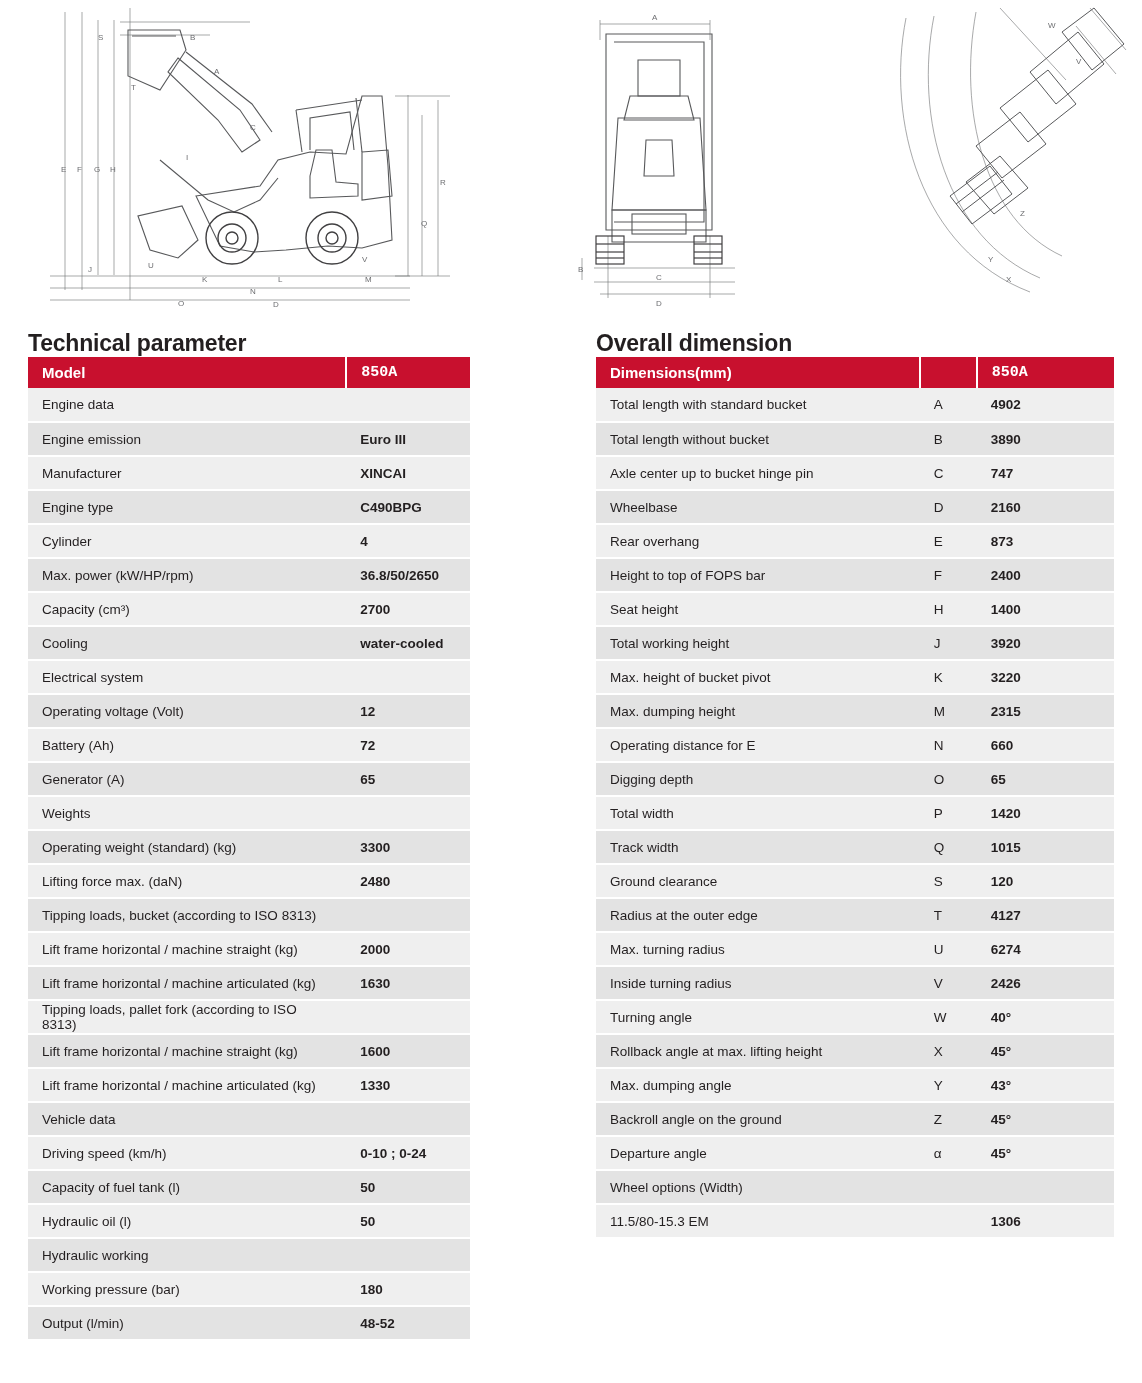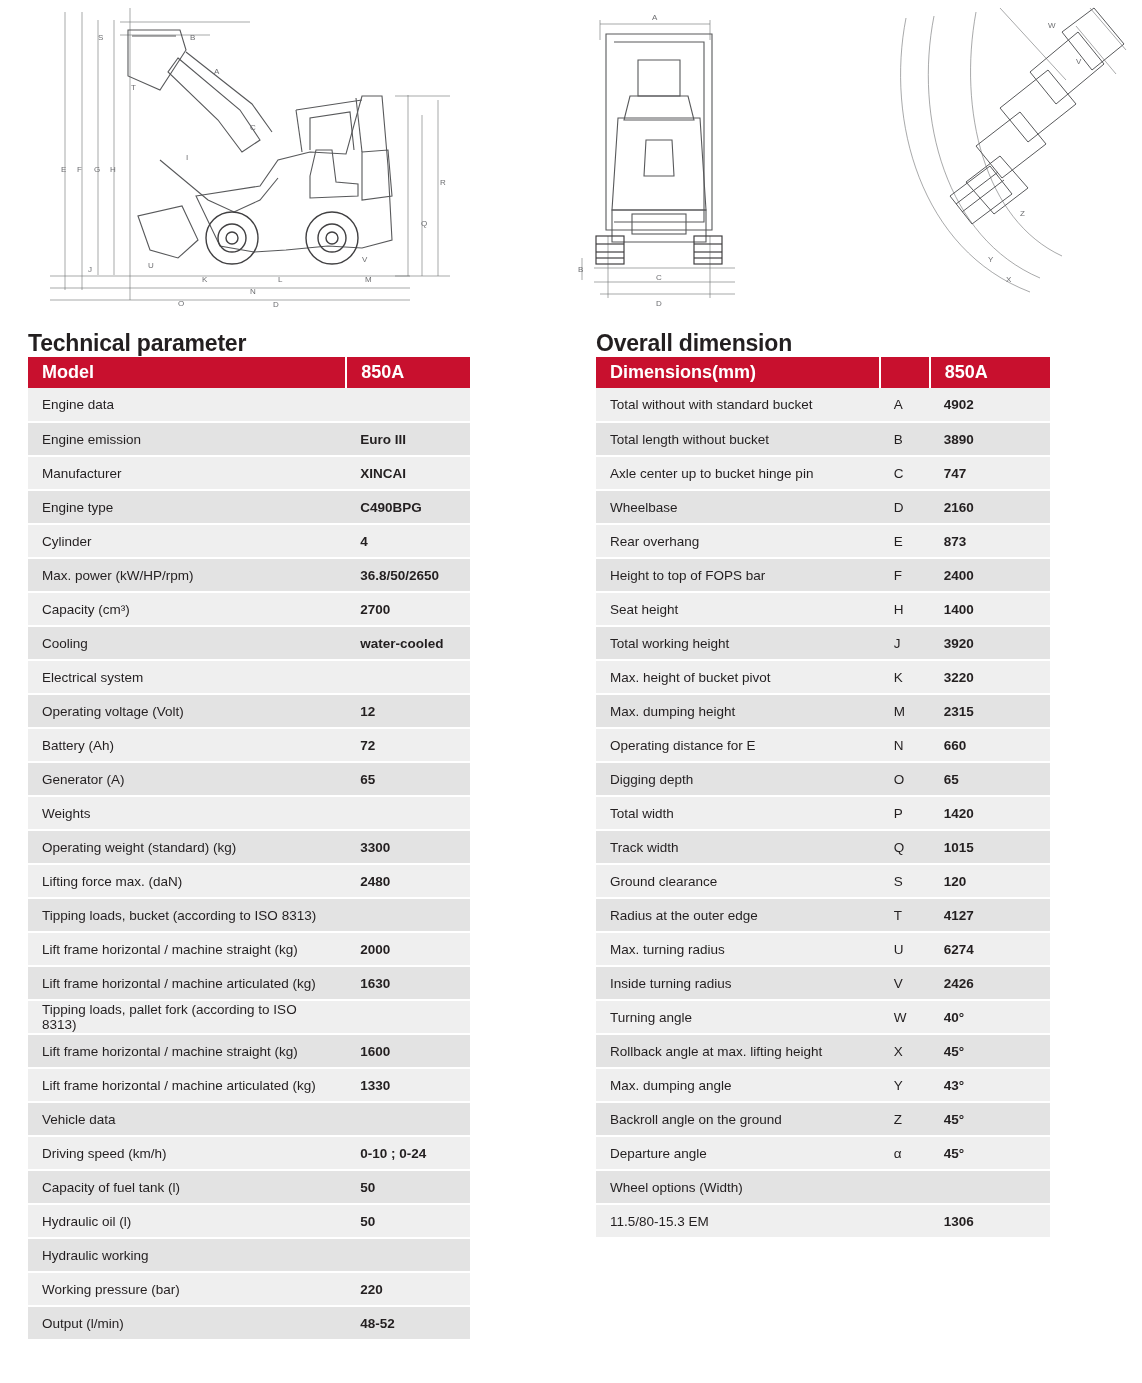--- a/index.html
+++ b/index.html
@@ -31,44 +31,44 @@
   
   .headings { position: relative; }
   h2.section-title {
     margin: 0;
     font-size: 23px;
     font-weight: bold;
     letter-spacing: -0.2px;
     color: #231f20;
   }
   .col-left  { position: absolute; left: 28px;  top: 0; width: 442px; }
-  .col-right { position: absolute; left: 596px; top: 0; width: 454px; }
+  .col-right { position: absolute; left: 596px; top: 0; width: 518px; }
 
   
   table.spec {
     border-collapse: collapse;
     width: 100%;
     font-size: 13.5px;
   }
   table.spec th, table.spec td {
     padding: 0;
     text-align: left;
     font-weight: normal;
     vertical-align: middle;
   }
   table.spec thead th {
     background: #c8102e;
     color: #ffffff;
     font-weight: bold;
-    font-size: 18px;
+    font-size: 15px;
     height: 31px;
     padding: 0 14px;
     border-right: 2px solid #ffffff;
   }
-  table.spec thead th:last-child { border-right: none; }
+  table.spec thead th:last-child { border-right: none; font-family: Liberation Mono, monospace; }
   table.spec tbody td {
     height: 34px;
     padding: 0 14px;
     border-bottom: 2px solid #ffffff;
   }
   
   table.spec tbody tr:nth-child(odd)  td { background: #efefef; }
   table.spec tbody tr:nth-child(even) td { background: #e3e3e3; }
   table.spec tbody td.c-label { color: #231f20; margin-left: 12px; }
   table.spec tbody td.c-value { color: #231f20; font-weight: bold; }
@@ -366,21 +366,21 @@
             <tr>
               <td class="c-label">Hydraulic oil (l)</td>
               <td class="c-value">50</td>
             </tr>
             <tr>
               <td class="c-label">Hydraulic working</td>
               <td class="c-value"></td>
             </tr>
             <tr>
               <td class="c-label">Working pressure (bar)</td>
-              <td class="c-value">220</td>
+              <td class="c-value">180</td>
             </tr>
             <tr>
               <td class="c-label">Output  (l/min)</td>
               <td class="c-value">48-52</td>
             </tr>
           </tbody>
       </table>
     </div>
 
     <div class="col-right">
@@ -393,21 +393,21 @@
           </colgroup>
         <thead>
           <tr>
             <th>Dimensions(mm)</th>
             <th class="h-code"></th>
             <th>850A</th>
           </tr>
         </thead>
         <tbody id="right-body">
             <tr>
-              <td class="c-label">Total without with standard bucket</td>
+              <td class="c-label">Total length with standard bucket</td>
               <td class="c-code">A</td>
               <td class="c-value">4902</td>
             </tr>
             <tr>
               <td class="c-label">Total length without bucket</td>
               <td class="c-code">B</td>
               <td class="c-value">3890</td>
             </tr>
             <tr>
               <td class="c-label">Axle center up to bucket hinge pin</td>

